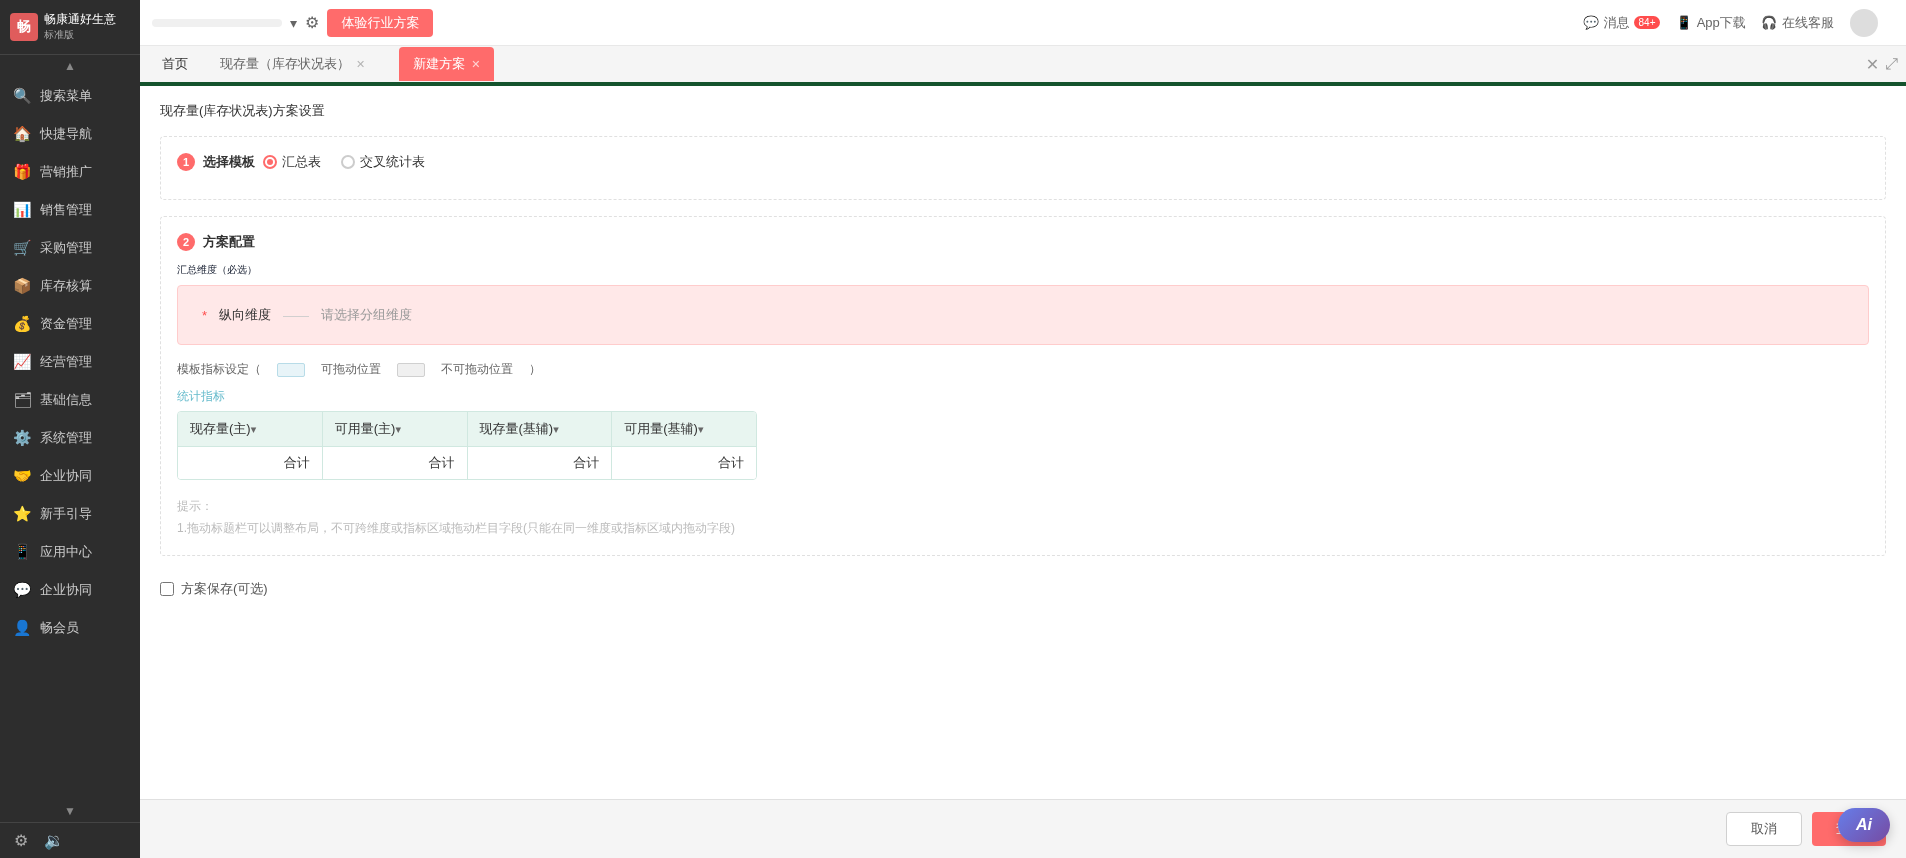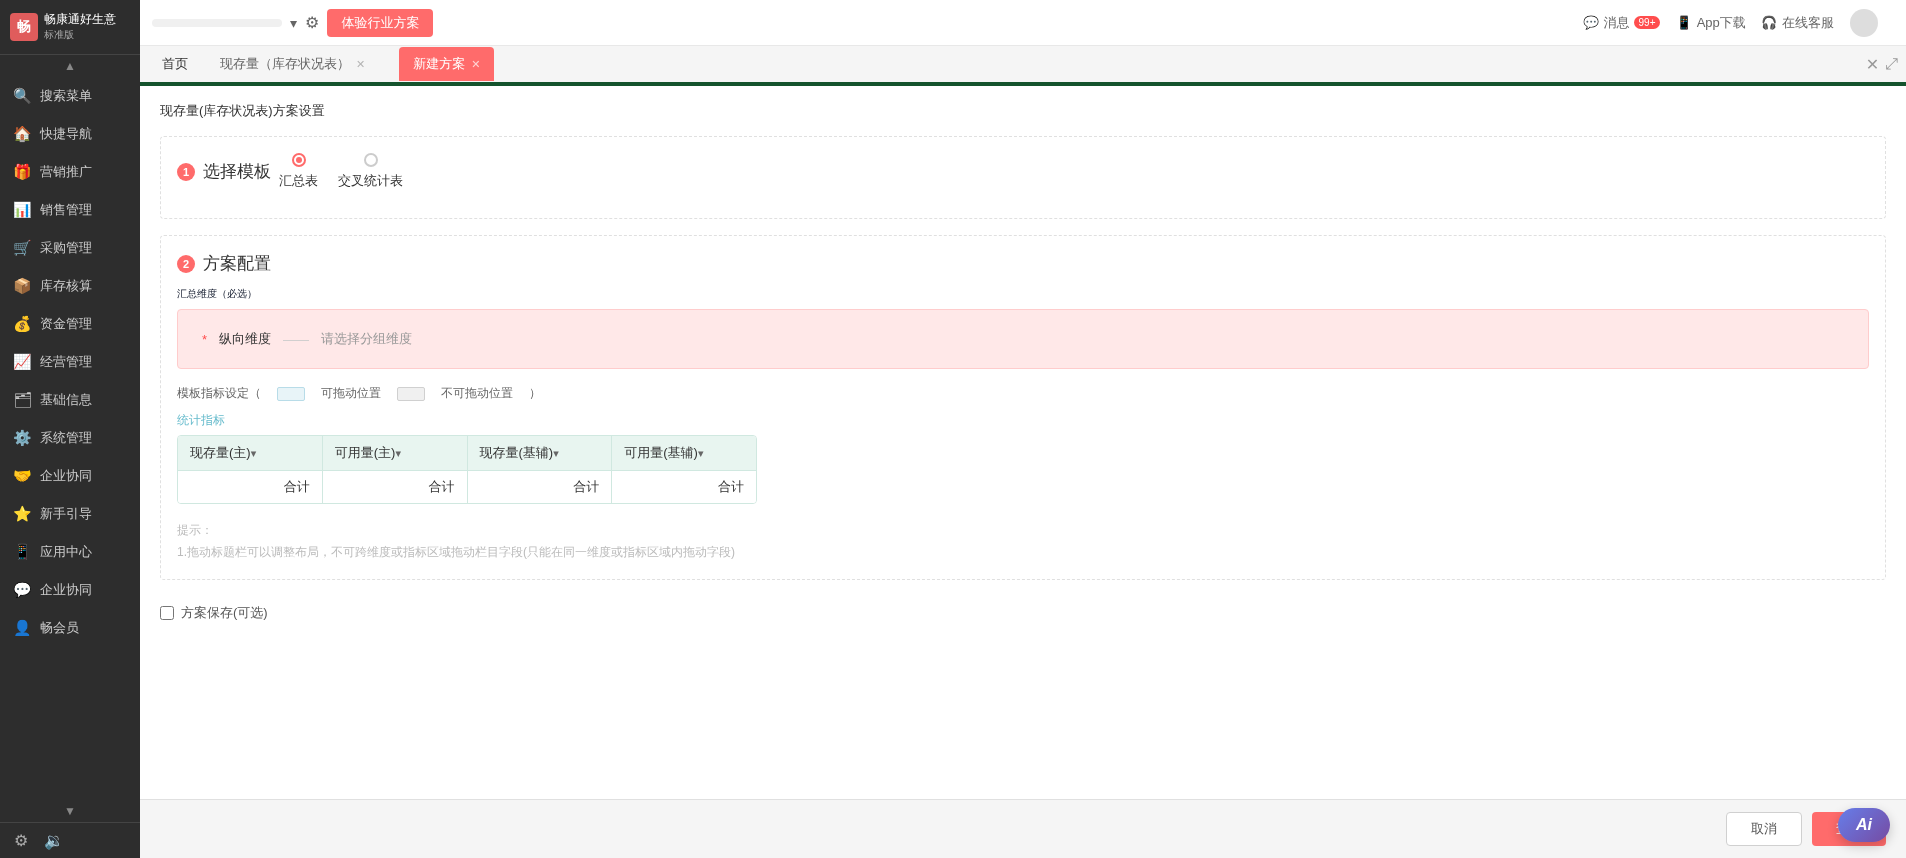--- a/index.html
+++ b/index.html
@@ -184,25 +184,25 @@
       margin-bottom: 12px;
     }
     .section-number {
       background: #ff6b6b;
       color: #fff;
       border-radius: 50%;
       width: 18px; height: 18px;
       display: flex; align-items: center; justify-content: center;
       font-size: 11px; font-weight: bold; flex-shrink: 0;
     }
-    .section-title { font-size: 17px; color: #333; font-weight: 400; }
+    .section-title { font-size: 13px; color: #333; font-weight: 700; }
 
     
     .radio-group { display: flex; gap: 20px; align-items: center; }
-    .radio-option { display: flex; align-items: center; gap: 5px; cursor: pointer; font-size: 13px; color: #333; flex-direction: column; }
+    .radio-option { display: flex; align-items: center; gap: 5px; cursor: pointer; font-size: 13px; color: #333; }
     .radio-dot {
       width: 14px; height: 14px;
       border-radius: 50%;
       border: 2px solid #ccc;
       display: flex; align-items: center; justify-content: center;
     }
     .radio-dot.checked { border-color: #ff6b6b; }
     .radio-dot.checked::after { content: ''; width: 6px; height: 6px; border-radius: 50%; background: #ff6b6b; display: block; }
 
     
@@ -407,21 +407,21 @@
 
   <div class="topbar">
     <div class="topbar-search" style="background:#f0f0f0;padding:4px 10px;border-radius:4px;width:130px;color:#aaa;font-size:12px;"></div>
     <span class="topbar-dropdown">▾</span>
     <span class="topbar-gear">⚙</span>
     <button class="topbar-trial-btn">体验行业方案</button>
     <div class="topbar-right">
       <div class="topbar-msg">
         <span>💬</span>
         <span>消息</span>
-        <span class="badge">99+</span>
+        <span class="badge">84+</span>
       </div>
       <div class="topbar-app">
         <span>📱</span>
         <span>App下载</span>
       </div>
       <div class="topbar-service">
         <span>🎧</span>
         <span>在线客服</span>
       </div>
       <div class="topbar-avatar"></div>

